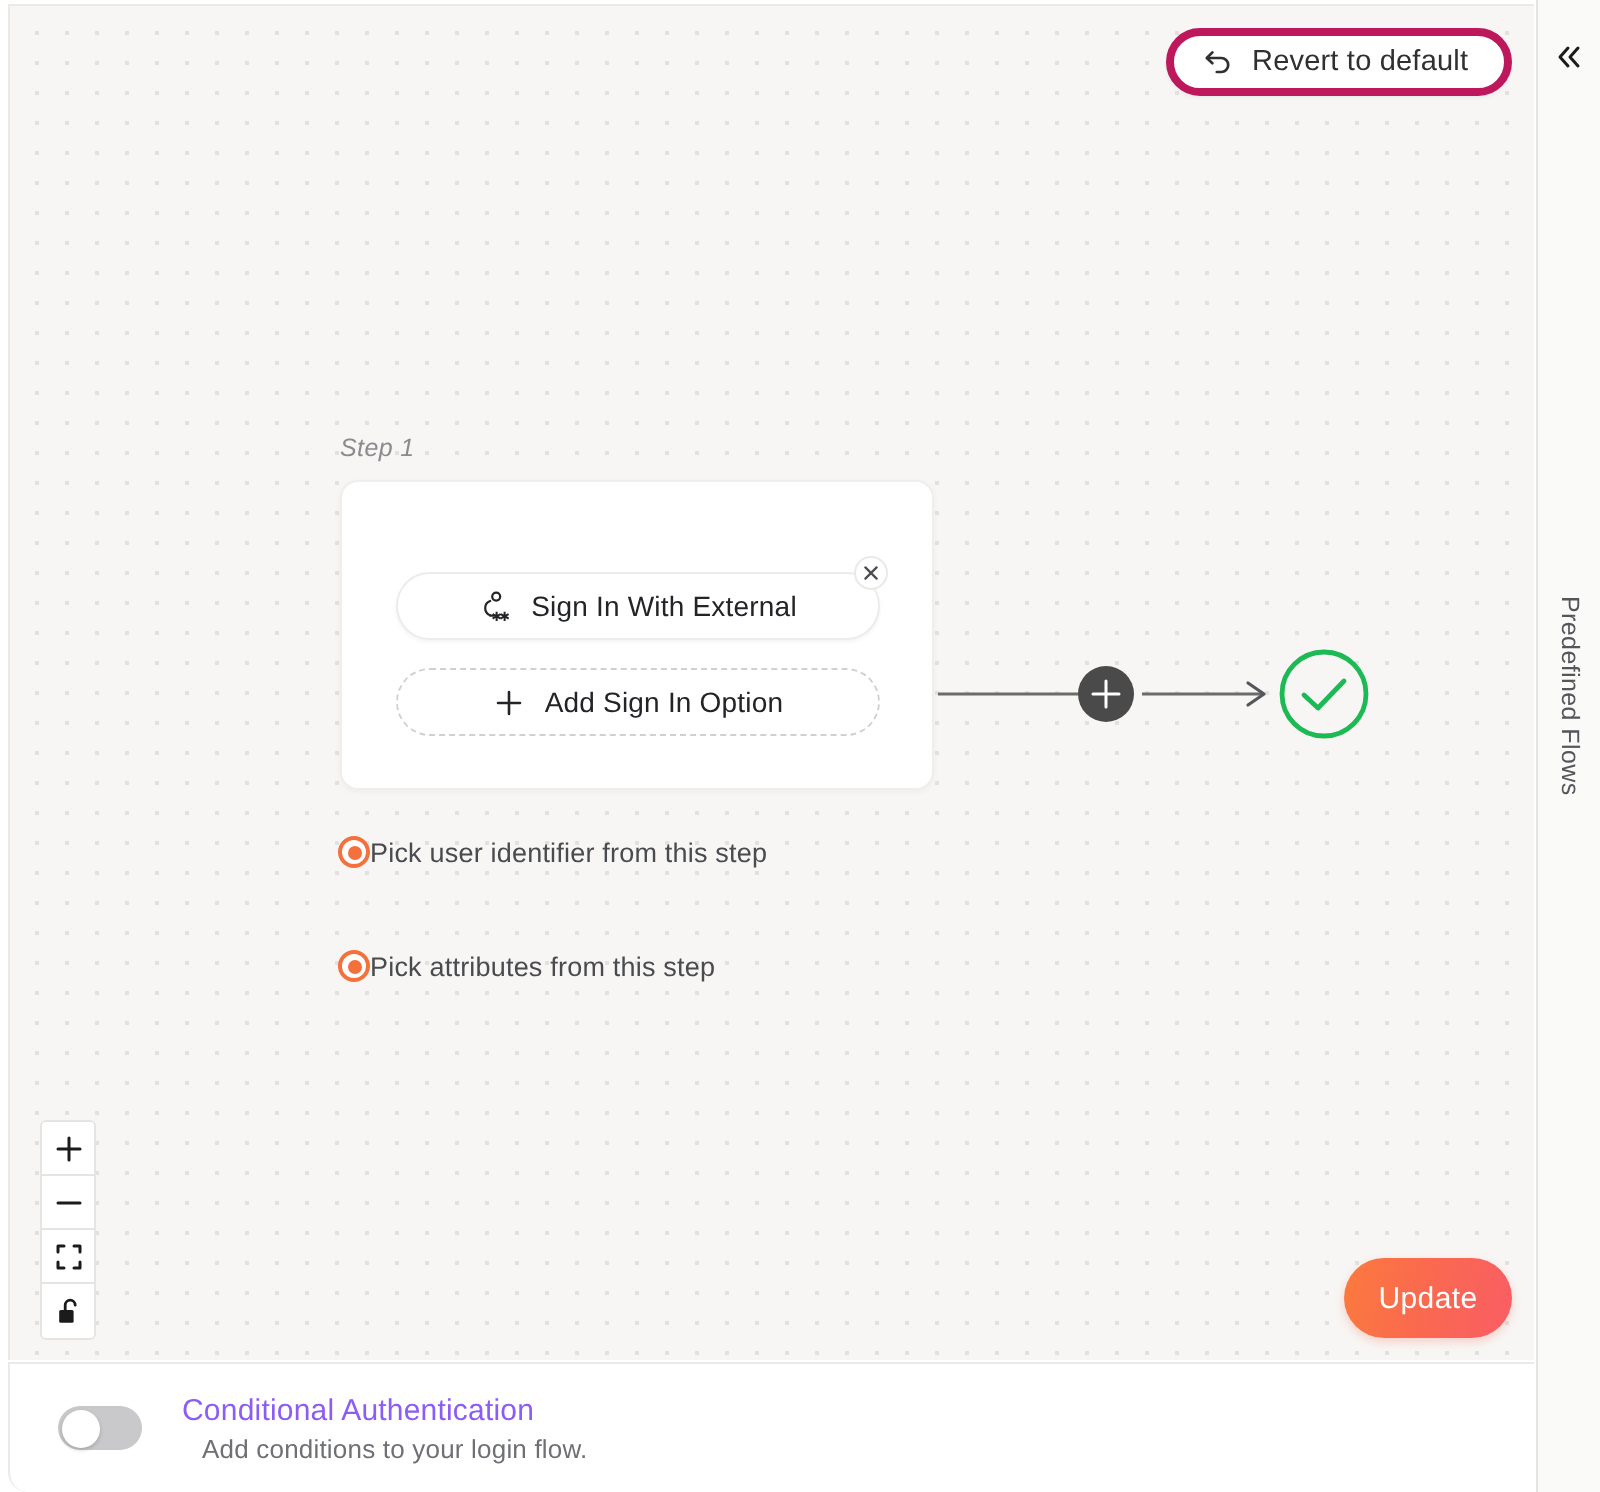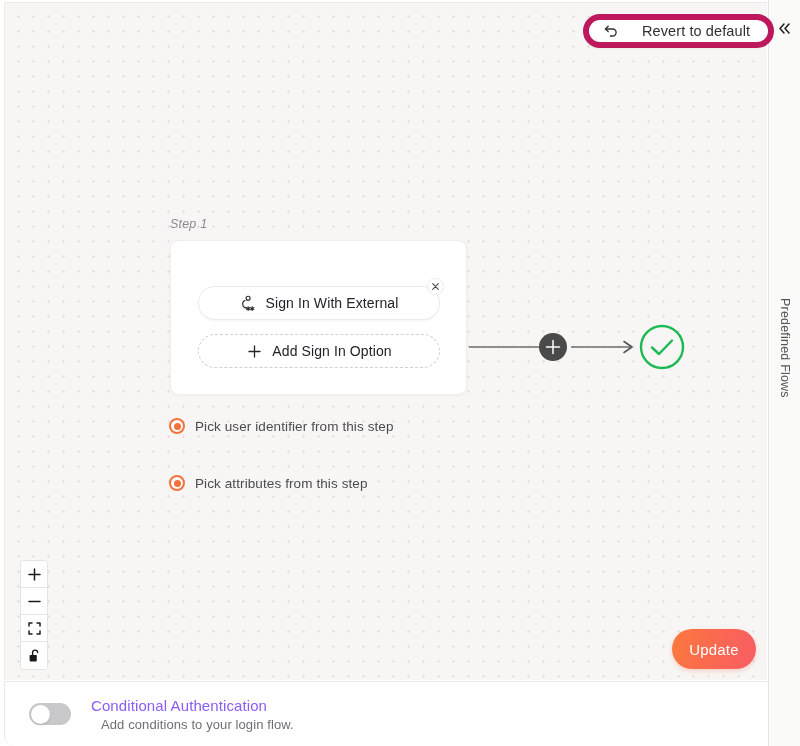--- a/index.html
+++ b/index.html
@@ -38,23 +38,23 @@
 
   
   .revert-btn {
     position: absolute;
     left: 583px;
     top: 14px;
     height: 34px;
     padding: 0 18px 0 14px;
     display: flex;
     align-items: center;
-    gap: 23px;
-    background: #ffffff;
-    border: 6px solid #be185d;
+    gap: 9px;
+    background: #ffffff;
+    border: 4px solid #be185d;
     border-radius: 17px;
     box-shadow: 0 1px 2px rgba(0,0,0,.05);
     cursor: pointer;
     z-index: 6;
   }
   .revert-btn .lbl {
     font-size: 14.5px;
     color: #2f3032;
     letter-spacing: .1px;
     white-space: nowrap;
@@ -130,21 +130,20 @@
     z-index: 3;
   }
   .pill-close svg { width: 7px; height: 7px; display: block; }
 
   
   .radio-row {
     position: absolute;
     left: 164px;
     display: flex;
     align-items: center;
-    gap: 10px;
     cursor: pointer;
   }
   .radio-row.r1 { top: 415px; }
   .radio-row.r2 { top: 472px; }
   .radio-mark {
     width: 16px; height: 16px;
     border-radius: 50%;
     border: 2px solid #f4713c;
     background: #ffffff;
     position: relative;

